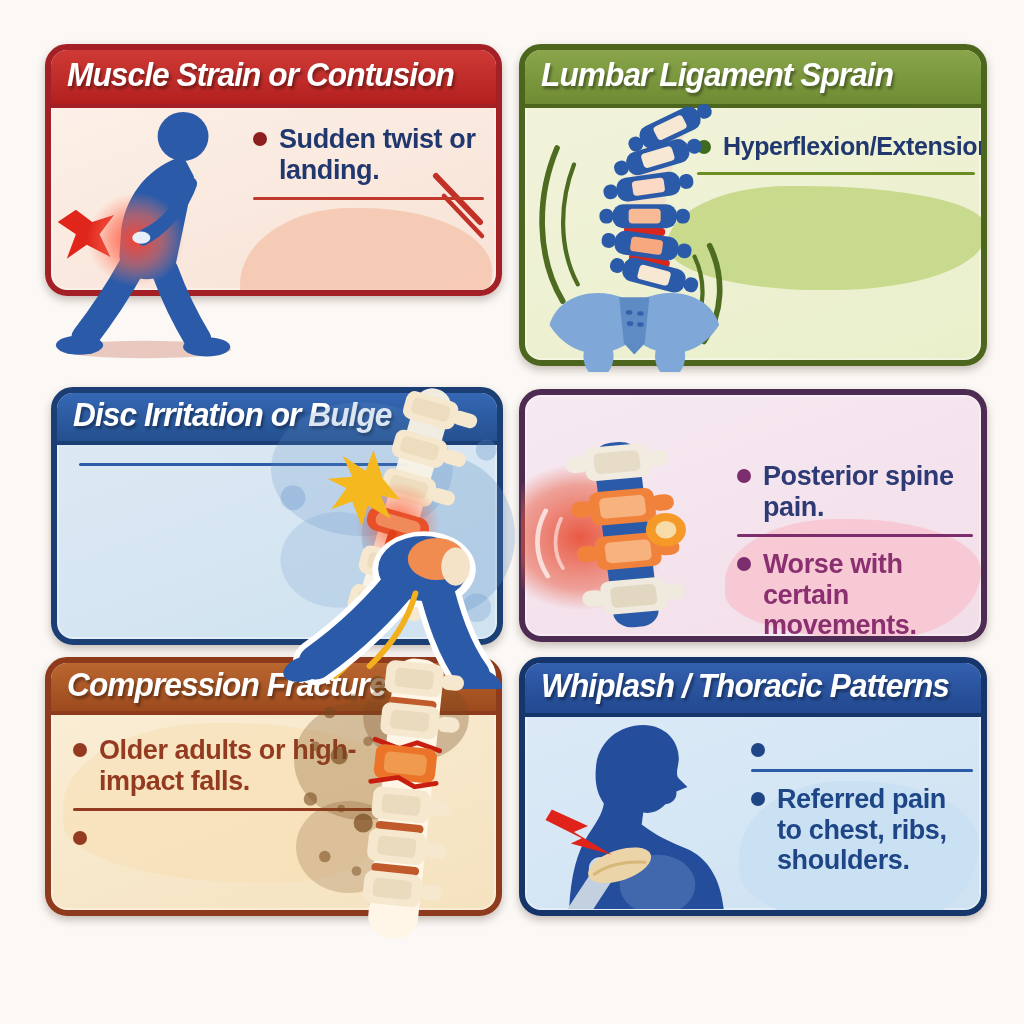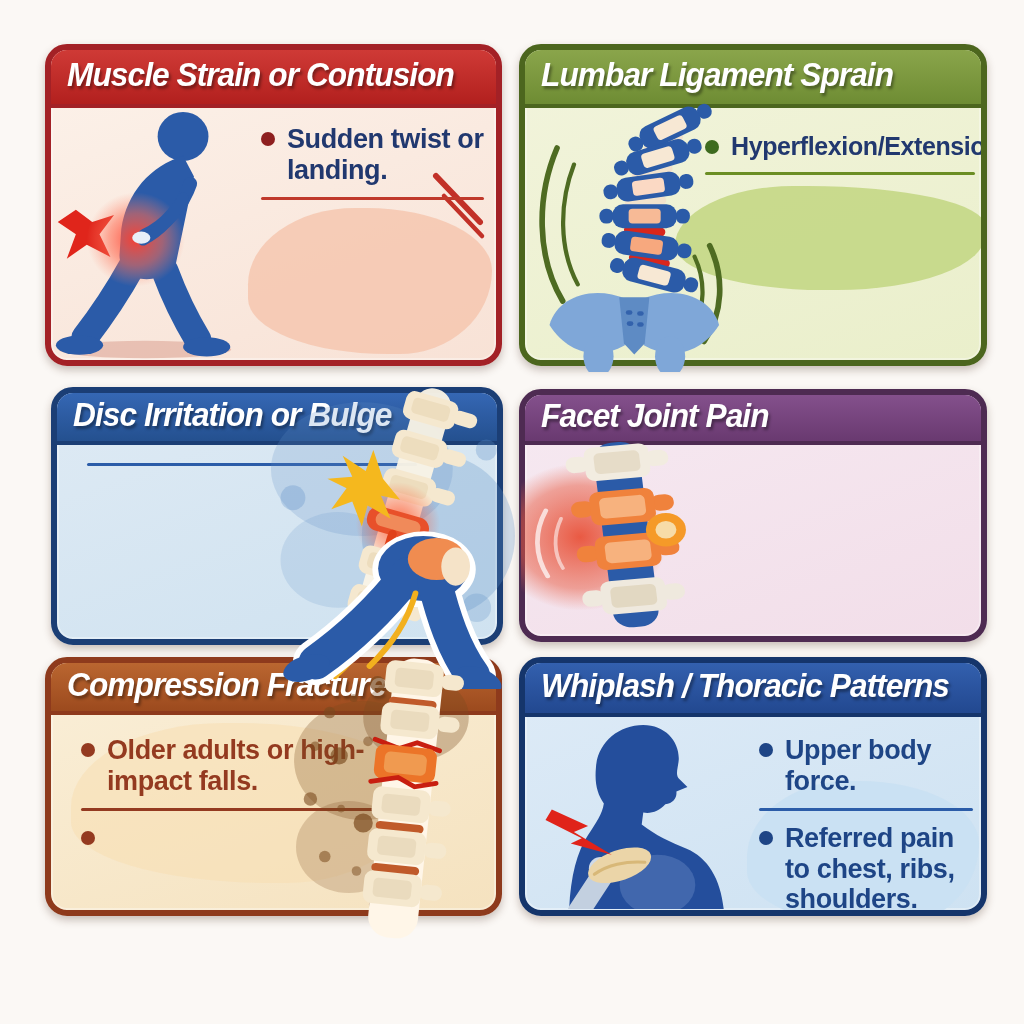--- a/index.html
+++ b/index.html
@@ -23,31 +23,31 @@
     background:linear-gradient(180deg,var(--hd1),var(--hd2));
     display:flex; align-items:center; padding:0 16px 4px 16px;
     border-bottom:4px solid var(--bc);
   }
   .title {
     color:#FFFFFF; font-weight:bold; font-style:italic;
     font-size:33px; letter-spacing:-1px; white-space:nowrap;
     transform:scaleX(.96); transform-origin:left center;
     text-shadow:2px 3px 3px rgba(0,0,0,.38);
   }
-  .bodyarea { position:absolute; left:12px; right:0; top:var(--hh,56px); bottom:0; }
+  .bodyarea { position:absolute; left:4px; right:0; top:var(--hh,56px); bottom:0; }
   .patch { position:absolute; border-radius:46% 54% 40% 60% / 55% 45% 60% 40%; }
   .txt { position:absolute; display:flex; flex-direction:column; gap:10px; z-index:2; }
   .bullet { display:flex; gap:12px; align-items:flex-start; }
   .dot { width:14px; height:14px; border-radius:50%; margin-top:8px; flex:0 0 14px; }
   .btext { font-size:27px; font-weight:bold; line-height:1.13; letter-spacing:-.4px; }
   .rule { height:3px; border-radius:2px; margin:2px 0; }
   .art { position:absolute; z-index:3; }
 
   
-  .p1 { left:45px; top:44px; width:457px; height:322px; --hh:58px;
+  .p1 { left:45px; top:44px; width:457px; height:252px; --hh:58px;
         --bc:#A32126; --hd1:#CF3A36; --hd2:#B2201E;
         --bodybg:linear-gradient(160deg,#FCF2EA,#F8E2D6); }
   .p1 .dot{background:#8E1F1F} .p1 .btext{color:#21386F}
   .p1 .b2 .btext{color:#9E2B21} .p1 .rule{background:#C0392B}
   .p1 .patch{left:185px; right:4px; top:100px; height:146px; background:#F5C4AC; opacity:.8;}
   .p1 .txt{left:198px; right:12px; top:16px}
   .p1 .art{left:0px; top:54px}
   .p1 .slash{position:absolute; top:62px; right:6px; z-index:2}
 
   
@@ -303,22 +303,33 @@
     <ellipse cx="198" cy="184" rx="30" ry="22" fill="#F08C50"></ellipse>
     <ellipse cx="218" cy="192" rx="15" ry="20" fill="#F5E3C8"></ellipse>
     <path d="M176 220 C168 248 150 275 128 296" stroke="#F2B01E" stroke-width="6" fill="none" stroke-linecap="round"></path>
     <ellipse cx="62" cy="298" rx="25" ry="13" fill="#2B5BA8" transform="rotate(-18 62 298)"></ellipse>
     <ellipse cx="242" cy="311" rx="25" ry="13" fill="#2B5BA8" transform="rotate(20 242 311)"></ellipse>
   </svg>
 </section>
 
 <section class="panel p4">
   <div class="frame">
-    <div class="head">
-      <span class="title">Facet Joint Pain</span>
+    <div class="bodyarea">
+      <div class="patch"></div>
+      <div class="txt">
+        <div class="bullet b1">
+          <span class="dot"></span>
+          <span class="btext">Posterior spine pain.</span>
+        </div>
+        <div class="rule"></div>
+        <div class="bullet b2">
+          <span class="dot"></span>
+          <span class="btext">Worse with certain movements.</span>
+        </div>
+      </div>
     </div>
   </div>
   <svg class="art" width="205" height="196" viewBox="0 0 215 245" preserveAspectRatio="none">
     <defs>
       <radialGradient id="p4glow">
         <stop offset="0%" stop-color="#E84A30" stop-opacity=".9"></stop>
         <stop offset="70%" stop-color="#E85A40" stop-opacity=".5"></stop>
         <stop offset="100%" stop-color="#E86A50" stop-opacity="0"></stop>
       </radialGradient>
     </defs>
@@ -431,21 +442,20 @@
 <section class="panel p6">
   <div class="frame">
     <div class="head">
       <span class="title">Whiplash / Thoracic Patterns</span>
     </div>
     <div class="bodyarea">
       <div class="patch"></div>
       <div class="txt">
         <div class="bullet b1">
           <span class="dot"></span>
-          <span class="btext">Upper body force.</span>
         </div>
         <div class="rule"></div>
         <div class="bullet b2">
           <span class="dot"></span>
           <span class="btext">Referred pain to chest, ribs, shoulders.</span>
         </div>
       </div>
     </div>
   </div>
   <svg class="art" width="205" height="196" viewBox="0 0 260 260" preserveAspectRatio="none">

